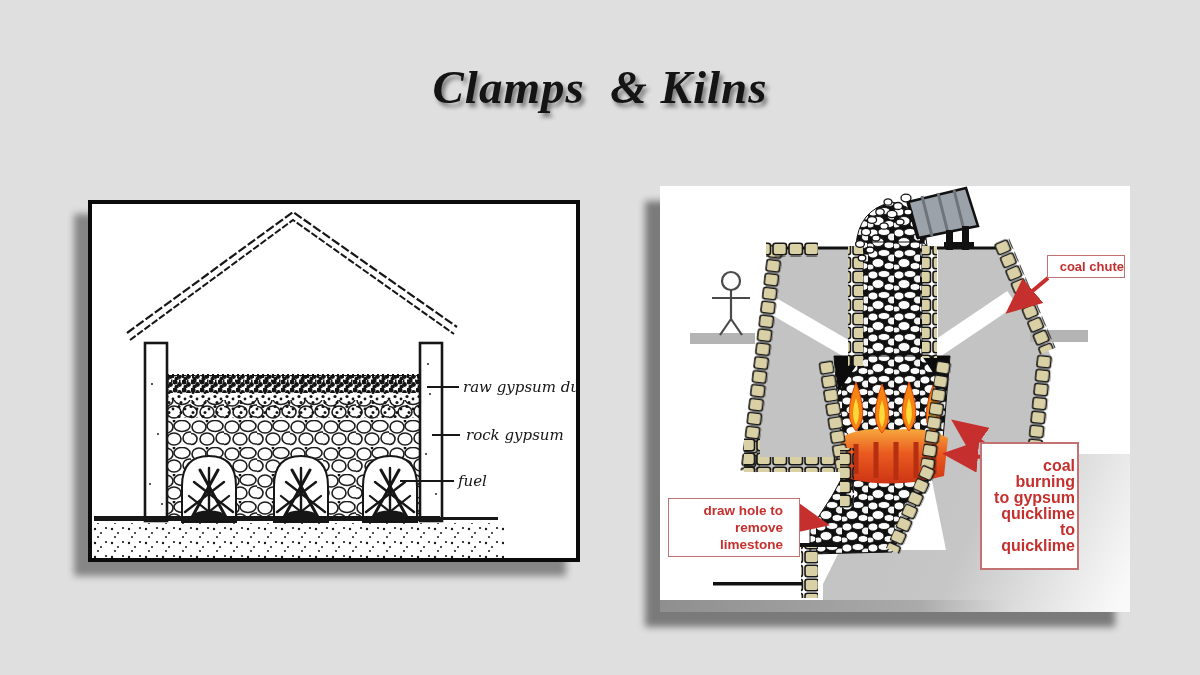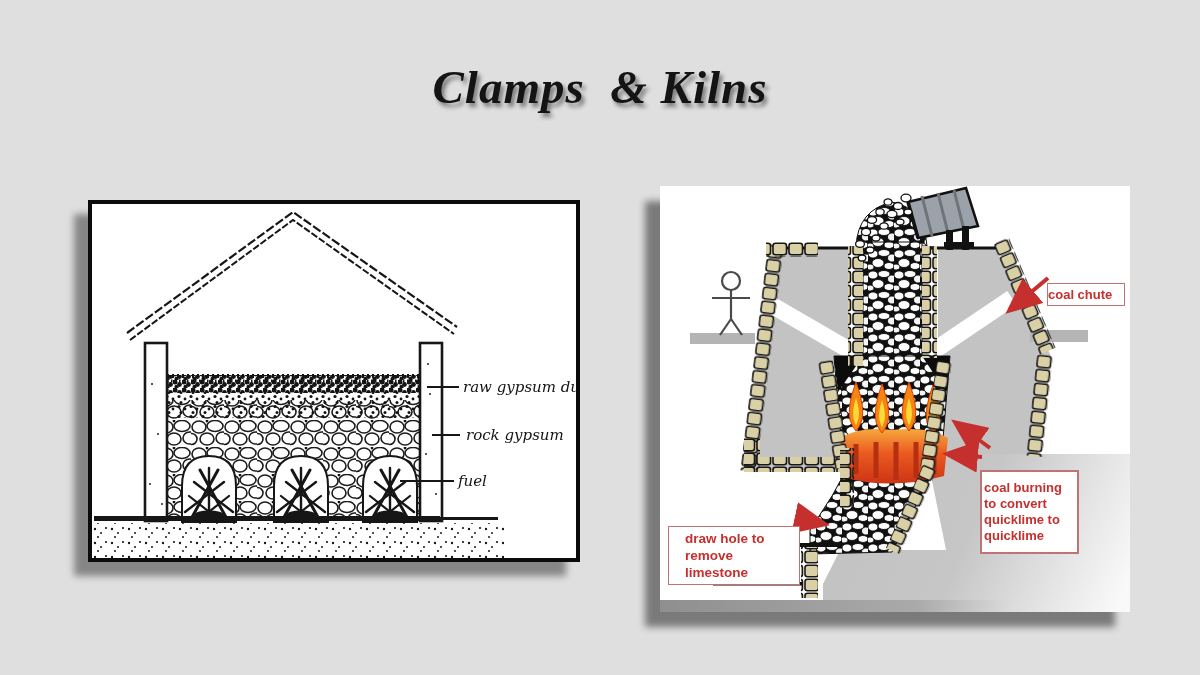--- a/index.html
+++ b/index.html
@@ -9,24 +9,24 @@
     font-family:"Liberation Serif",serif;font-style:italic;font-weight:bold;
     font-size:47px;color:#141414;letter-spacing:1px;white-space:pre;
     text-shadow:3px 4px 4px rgba(0,0,0,.45);}
   .fig{position:absolute;background:#ffffff;}
   #clamp-fig{left:88px;top:200px;width:484px;height:354px;border:4px solid #0b0b0b;
     box-shadow:-14px 14px 7px rgba(0,0,0,.40);}
   #kiln-fig{left:660px;top:186px;width:470px;height:426px;
     box-shadow:-15px 15px 7px rgba(0,0,0,.45);}
   #kiln-fig svg,#clamp-fig svg{display:block;}
   .klabel{position:absolute;background:#fff;border:1.5px solid #c27272;color:#c5302e;
-    font-weight:bold;text-align:left;box-sizing:border-box;z-index:5;margin-top:28px;}
+    font-weight:bold;text-align:right;box-sizing:border-box;z-index:5;}
   #coal-chute-box{left:387px;top:69px;width:78px;font-size:13px;line-height:15px;padding:3px 0;}
-  #coal-burning-box{left:320px;top:256px;width:99px;font-size:13px;line-height:16px;
-    padding:8px 2px;border-width:2px;}
+  #coal-burning-box{left:320px;top:256px;width:99px;font-size:16px;line-height:16px;
+    padding:14px 2px;border-width:2px;}
   #draw-hole-box{left:8px;top:312px;width:132px;font-size:13.5px;line-height:17px;padding:3px 16px;}
   .klabel span{display:block;}
   .clamp-label{font-family:"DejaVu Serif",serif;font-style:italic;font-size:15px;fill:#141414;}
 </style>
 </head>
 <body>
 
 <div id="slide">
 
   <h1 id="title">Clamps  &amp; Kilns</h1>
@@ -298,21 +298,21 @@
         <line x1="322" y1="271" x2="288" y2="268" marker-end="url(#ah)"></line>
         <line x1="140" y1="333" x2="164" y2="338" marker-end="url(#ah)"></line>
       </g>
     </svg>
 
     <div id="coal-chute-box" class="klabel">
       <span>coal chute</span>
     </div>
     <div id="coal-burning-box" class="klabel">
       <span>coal burning</span>
-      <span>to convert</span>
+      <span>to gypsum</span>
       <span>quicklime to</span>
       <span>quicklime</span>
     </div>
     <div id="draw-hole-box" class="klabel">
       <span>draw hole to</span>
       <span>remove limestone</span>
     </div>
   </div>
 
 </div>

